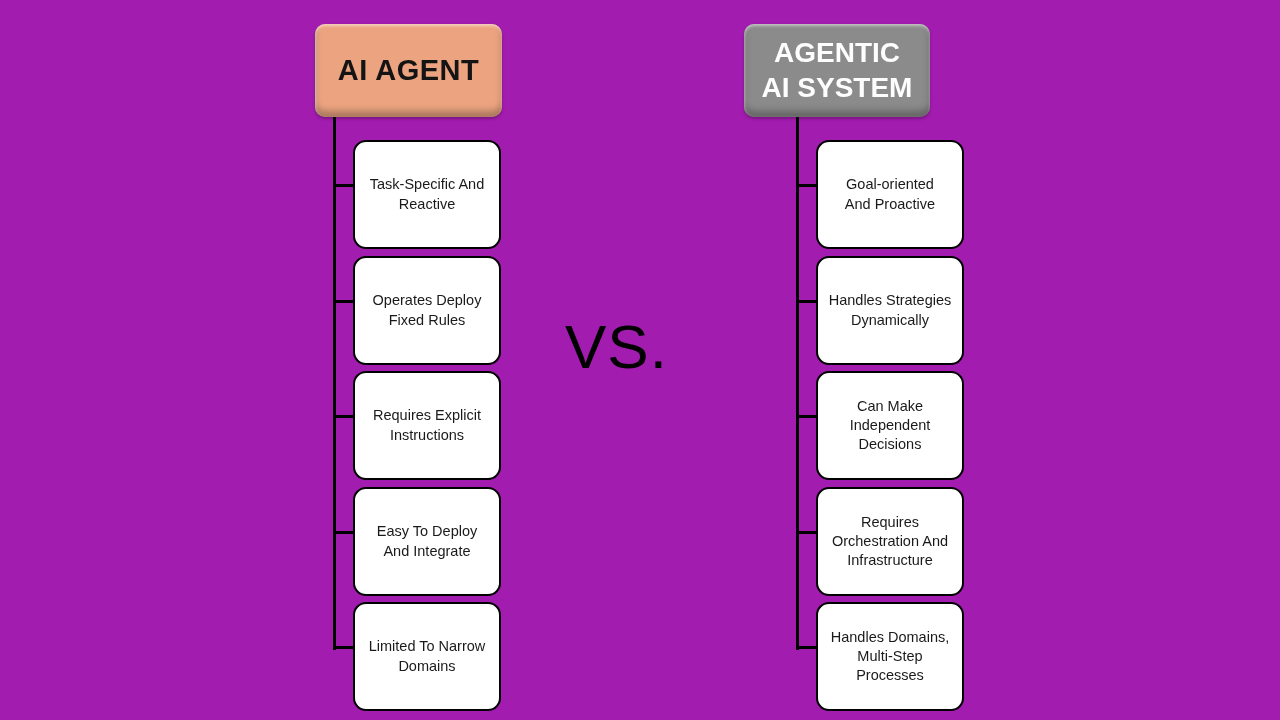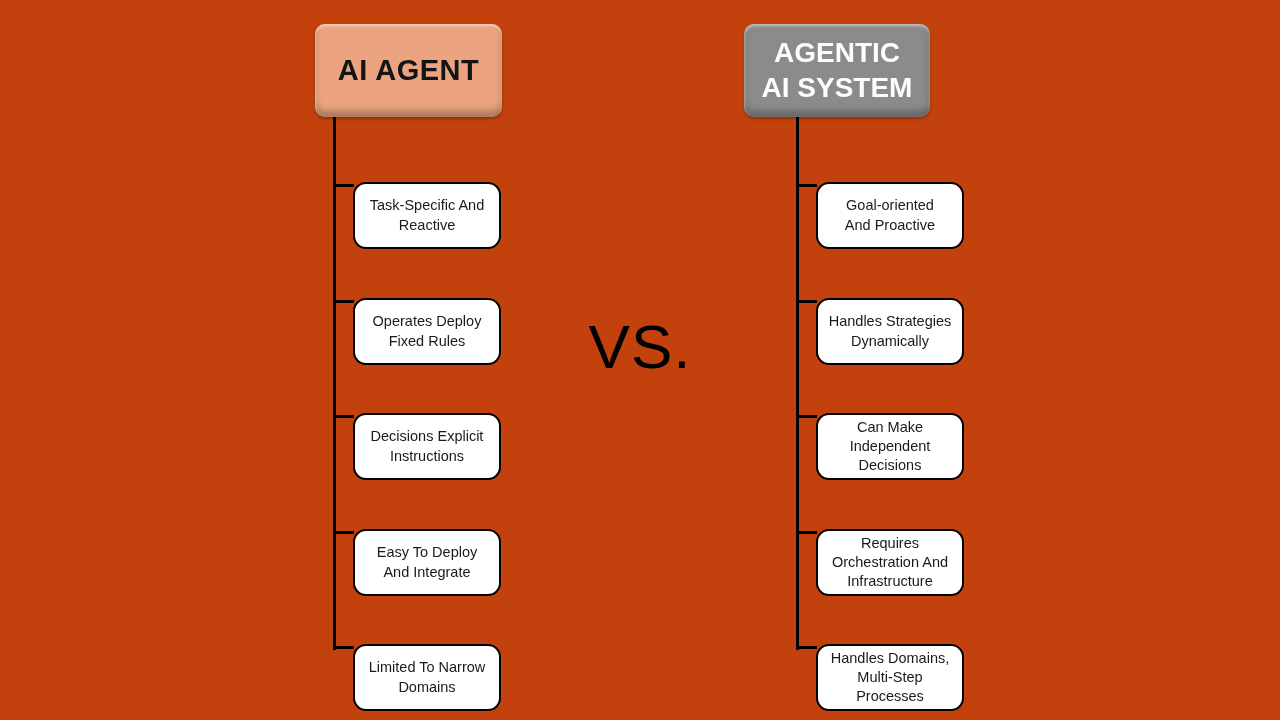--- a/index.html
+++ b/index.html
@@ -1,17 +1,17 @@
 <!DOCTYPE html>
 <html><head>
 <meta charset="utf-8">
 <style>
   html,body{margin:0;padding:0;background:#ffffff;}
   .canvas{
-    position:relative;width:1280px;height:720px;background:#c2410c;overflow:hidden;
+    position:relative;width:1280px;height:720px;background:#a21caf;overflow:hidden;
     font-family:"Liberation Sans", sans-serif;color:#111;
   }
   
   .hdr{
     position:absolute;top:24px;height:93px;border-radius:10px;
     display:flex;align-items:center;justify-content:center;text-align:center;
     font-weight:bold;white-space:pre-line;box-sizing:border-box;
     box-shadow: inset 0 2px 3px rgba(255,255,255,.45),
                 inset 0 -6px 7px rgba(0,0,0,.28),
                 inset 2px 0 3px rgba(255,255,255,.18),
@@ -22,32 +22,32 @@
   
   .trunk{position:absolute;top:117px;height:533px;width:3px;background:#000;}
   .trunk-left{left:333px;}
   .trunk-right{left:796px;}
   .branch{position:absolute;height:3px;width:21px;background:#000;}
   .branch-left{left:333px;}
   .branch-right{left:796px;}
   .b1{top:184px}.b2{top:300px}.b3{top:415px}.b4{top:531px}.b5{top:646px}
   
   .node{
-    position:absolute;width:148px;height:67px;background:#ffffff;
+    position:absolute;width:148px;height:109px;background:#ffffff;
     border:2px solid #000;border-radius:13px;box-sizing:border-box;
     display:flex;align-items:center;justify-content:center;text-align:center;
-    padding:6px 9px;font-size:14.5px;line-height:1.32;color:#1a1a1a;margin-top:42px;
+    padding:6px 9px;font-size:14.5px;line-height:1.32;color:#1a1a1a;
   }
   .node-text{white-space:pre-line;}
   .col-left .node{left:353px;}
   .col-right .node{left:816px;}
   .r1{top:140px}.r2{top:256px}.r3{top:371px}.r4{top:487px}.r5{top:602px}
   
   .vs{
-    position:absolute;left:565px;top:316px;width:150px;text-align:center;
+    position:absolute;left:565px;top:316px;width:150px;text-align:left;
     font-size:62px;font-weight:400;color:#000;line-height:1;letter-spacing:1px;
   }
 </style>
 </head>
 <body>
 
 <div class="canvas">
 
   <section class="col-left">
     <div class="hdr hdr-left">AI AGENT</div>
@@ -60,21 +60,21 @@
 
     <div class="node r1">
       <span class="node-text">Task-Specific And
 Reactive</span>
     </div>
     <div class="node r2">
       <span class="node-text">Operates Deploy
 Fixed Rules</span>
     </div>
     <div class="node r3">
-      <span class="node-text">Decisions Explicit
+      <span class="node-text">Requires Explicit
 Instructions</span>
     </div>
     <div class="node r4">
       <span class="node-text">Easy To Deploy
 And Integrate</span>
     </div>
     <div class="node r5">
       <span class="node-text">Limited To Narrow
 Domains</span>
     </div>

